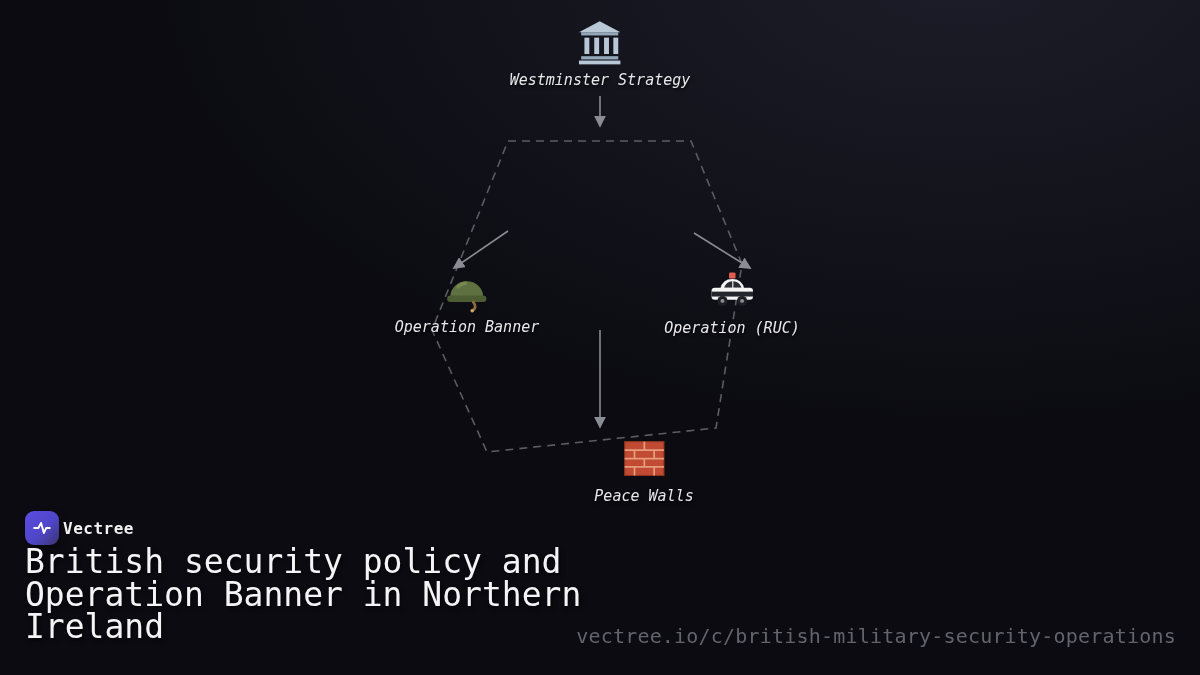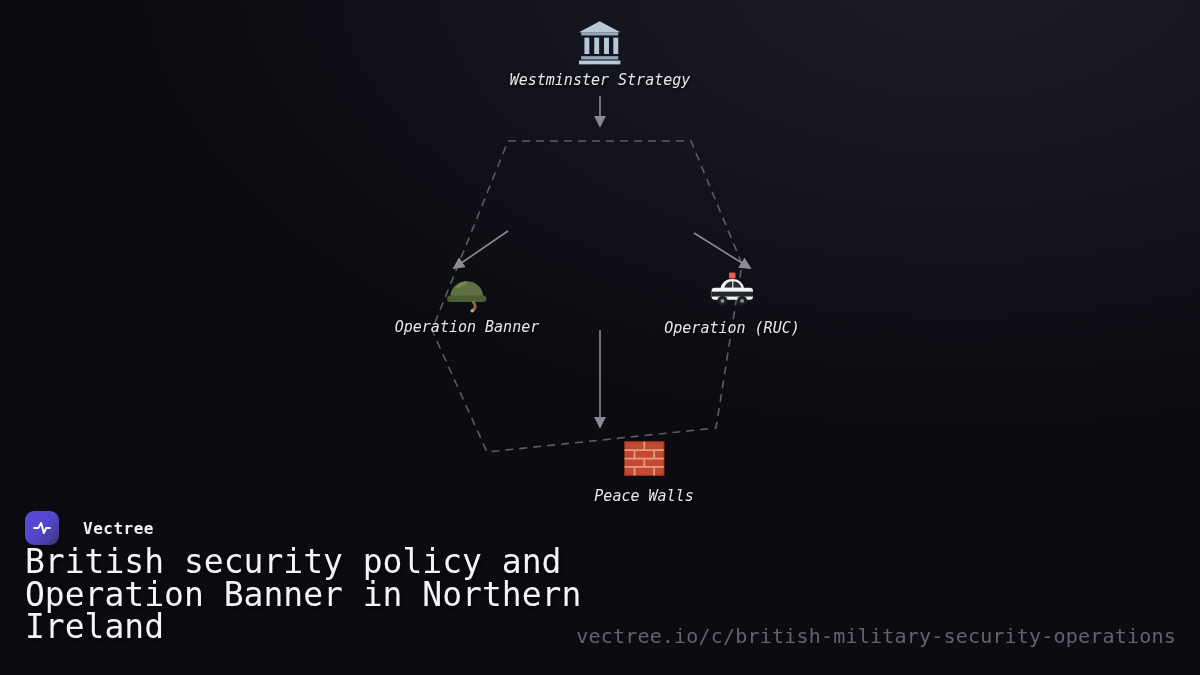--- a/index.html
+++ b/index.html
@@ -17,21 +17,21 @@
     margin-top:5px;font-size:15px;color:#e8e8ec;white-space:nowrap;
     text-shadow:1px 2px 3px rgba(0,0,0,.75);
     font-style:italic;
   }
   .n-westminster{left:600px;top:14px;}
   .n-intelligence{left:600px;top:186px;}
   .n-operation{left:467px;top:261px;}
   .n-policing{left:732px;top:262px;}
   .n-peace{left:600px;top:430px;margin-left:44px;}
 
-  .brand-row{position:absolute;left:25px;top:511px;display:flex;align-items:center;gap:24px;}
+  .brand-row{position:absolute;left:25px;top:511px;display:flex;align-items:center;gap:4px;}
   .logo{
     width:34px;height:34px;border-radius:9px;
     background:linear-gradient(135deg,#5b4be0 0%,#4f46c9 55%,#3b3470 100%);
     display:flex;align-items:center;justify-content:center;
     box-shadow:0 2px 6px rgba(0,0,0,.5);
   }
   .brand-name{font-size:16px;font-weight:bold;color:#f2f2f4;letter-spacing:.5px;}
   .title{
     position:absolute;left:25px;top:546px;width:665px;
     font-size:33px;line-height:32.5px;font-weight:normal;color:#f4f4f6;

